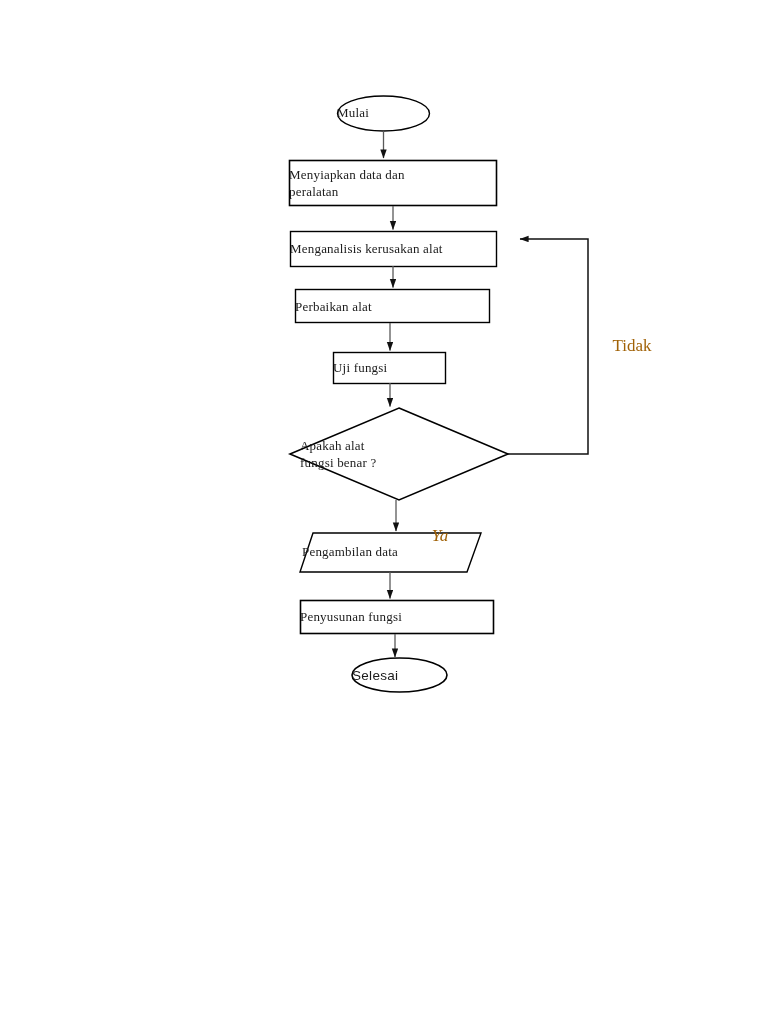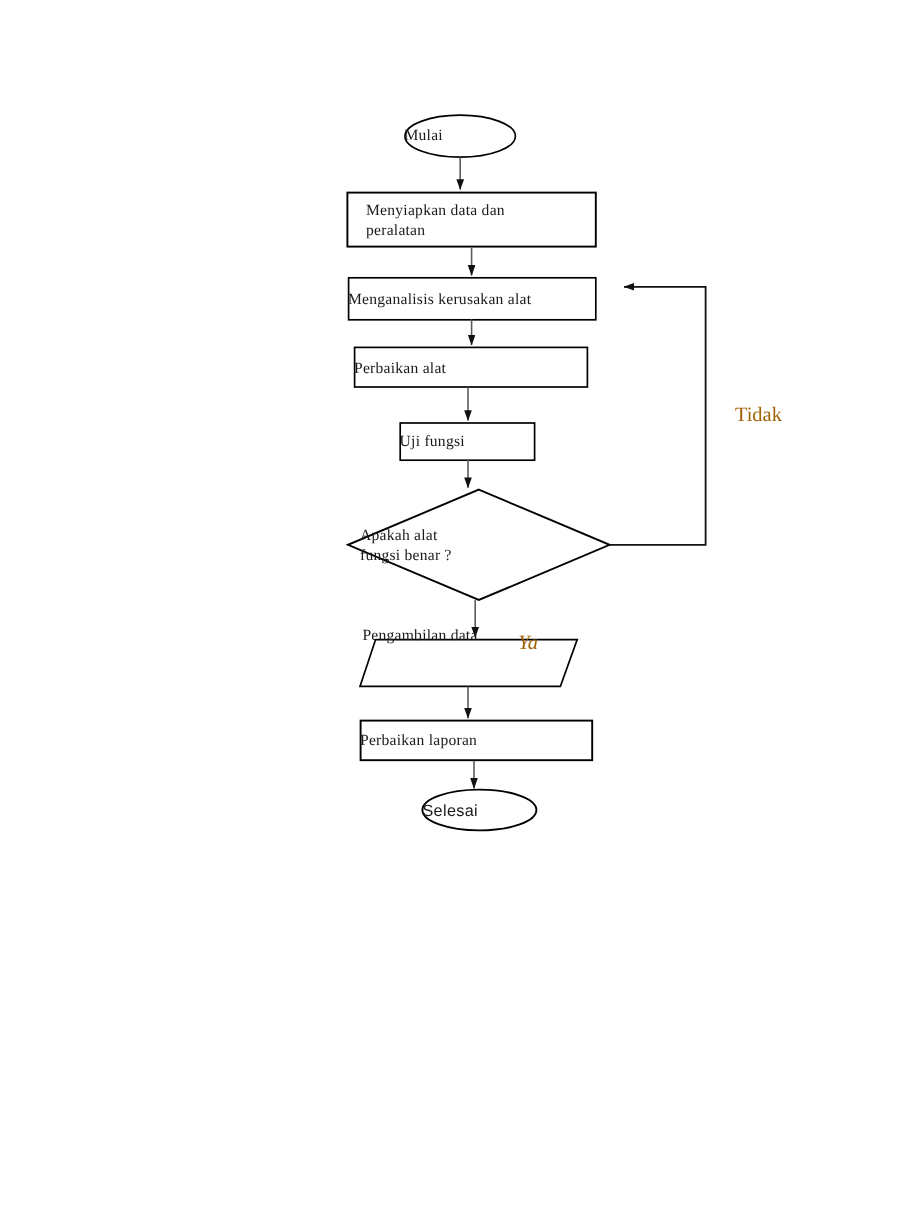--- a/index.html
+++ b/index.html
@@ -41,26 +41,26 @@
   .edge-label {
     position: absolute;
     text-align: center;
     color: #a16207;
     font-family: "Liberation Serif", "DejaVu Serif", serif;
     font-size: 17px;
     line-height: 15px;
   }
   
   .n-mulai      { left: 337px; top: 104px;  width: 93px;  }
-  .n-siapkan    { left: 289px; top: 166px;  width: 208px; margin-left: 16px; }
+  .n-siapkan    { left: 289px; top: 166px;  width: 208px; }
   .n-analisis   { left: 290px; top: 240px;  width: 181px; }
   .n-perbaikan  { left: 295px; top: 298px;  width: 227px; }
   .n-uji        { left: 333px; top: 359px;  width: 134px; }
   .n-apakah     { left: 300px; top: 437px;  width: 188px; }
-  .n-pengambilan{ left: 302px; top: 520px;  width: 178px; }
+  .n-pengambilan{ left: 302px; top: 543px;  width: 178px; }
   .n-penyusunan { left: 300px; top: 608px;  width: 194px; }
   .n-selesai    { left: 352px; top: 667px;  width: 113px;  }
   .e-tidak      { left: 602px; top: 338px;  width: 60px;  }
   .e-ya         { left: 420px; top: 528px;  width: 40px; font-style: italic;  }
 </style>
 </head>
 <body>
 
 <svg id="flowchart-canvas" viewBox="0 0 768 1024">
   <defs>
@@ -111,17 +111,17 @@
 
 <div class="node-label n-mulai">Mulai</div>
 <div class="node-label n-siapkan">Menyiapkan data dan
 peralatan</div>
 <div class="node-label n-analisis">Menganalisis kerusakan alat</div>
 <div class="node-label n-perbaikan">Perbaikan alat</div>
 <div class="node-label n-uji">Uji fungsi</div>
 <div class="node-label n-apakah">Apakah alat
 fungsi benar ?</div>
 <div class="node-label n-pengambilan">Pengambilan data</div>
-<div class="node-label n-penyusunan">Perbaikan laporan</div>
+<div class="node-label n-penyusunan">Penyusunan fungsi</div>
 <div class="node-label sans n-selesai">Selesai</div>
 
 <div class="edge-label e-tidak">Tidak</div>
 <div class="edge-label e-ya">Ya</div>
 
 </body></html>

